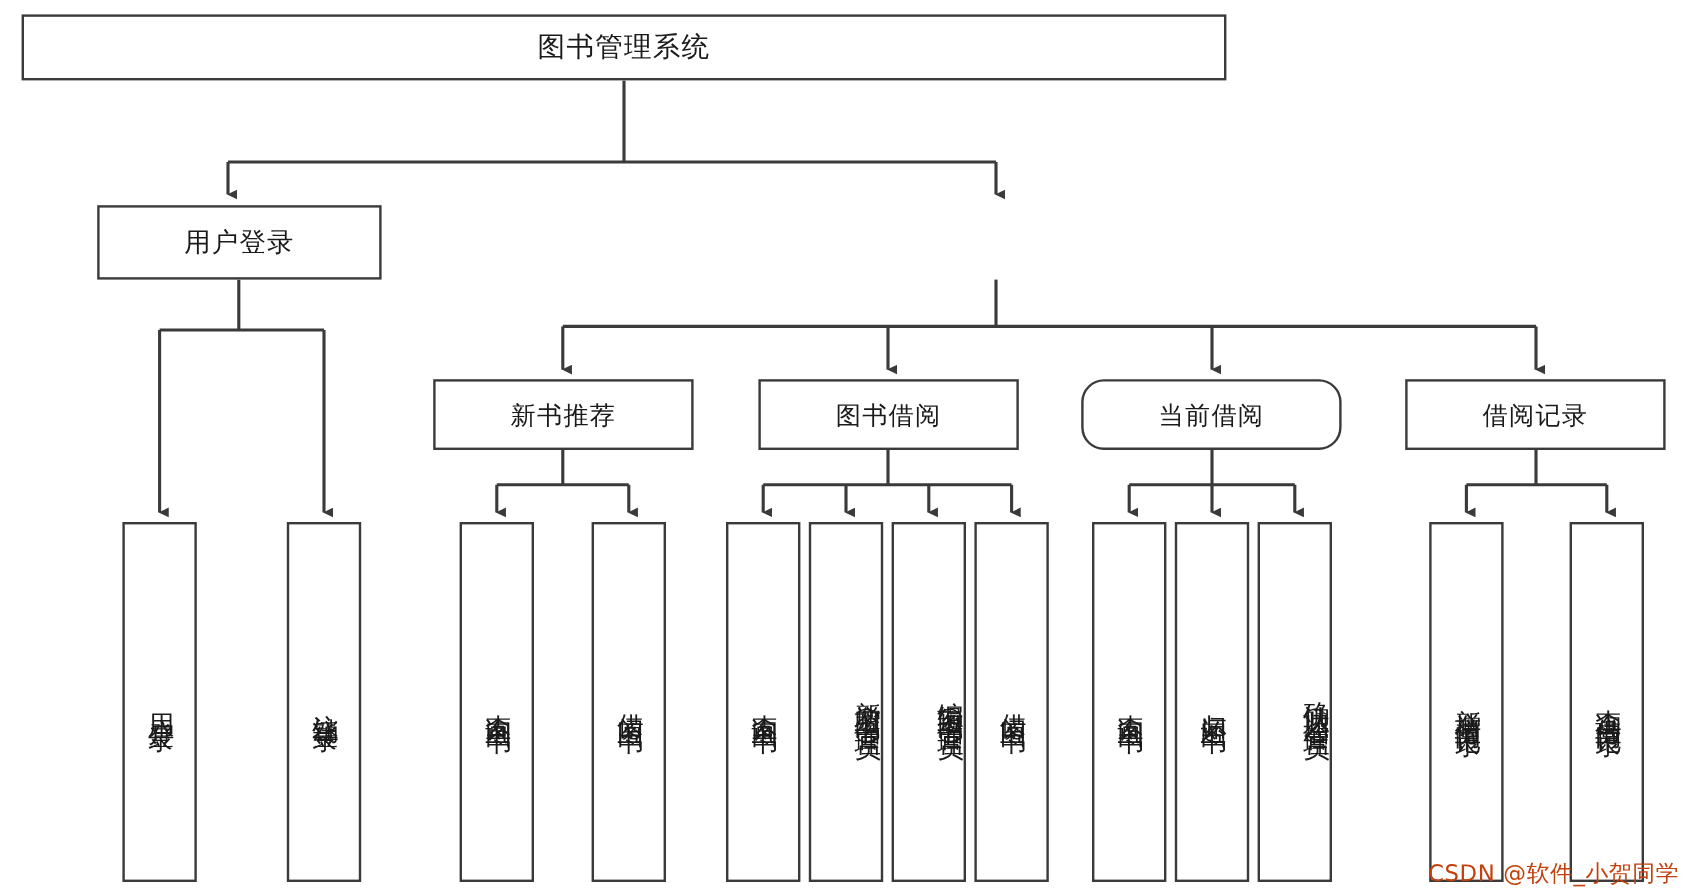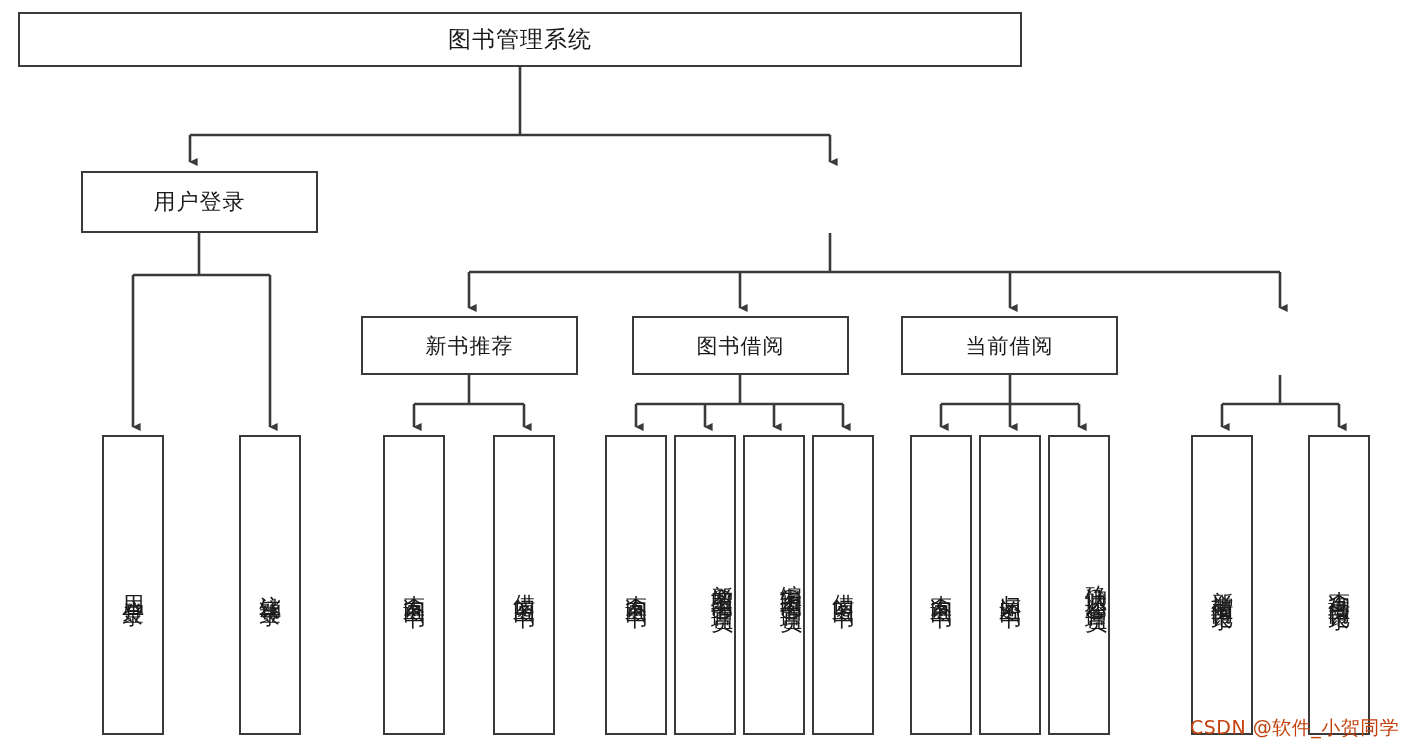--- a/index.html
+++ b/index.html
@@ -139,24 +139,27 @@
 
 
   <div class="node level3" style="left:361px; top:316px; width:217px; height:59px;">
     <span>新书推荐</span>
   </div>
 
   <div class="node level3" style="left:632px; top:316px; width:217px; height:59px;">
     <span>图书借阅</span>
   </div>
 
-  <div class="node level3" style="left:901px; top:316px; width:217px; height:59px;">
+  <div class="node level3" style="left:901px; top:316px; width:217px; height:59px;border-radius:19px;">
     <span>当前借阅</span>
   </div>
 
+  <div class="node level3" style="left:1171px; top:316px; width:217px; height:59px;">
+    <span>借阅记录</span>
+  </div>
 
   <div class="node leaf tall" style="left:102px; top:435px; width:62px; height:300px;">
     <span class="leaftext">用户登录</span>
   </div>
 
   <div class="node leaf tall" style="left:239px; top:435px; width:62px; height:300px;">
     <span class="leaftext">注销登录</span>
   </div>
 
   <div class="node leaf tall" style="left:383px; top:435px; width:62px; height:300px;">

